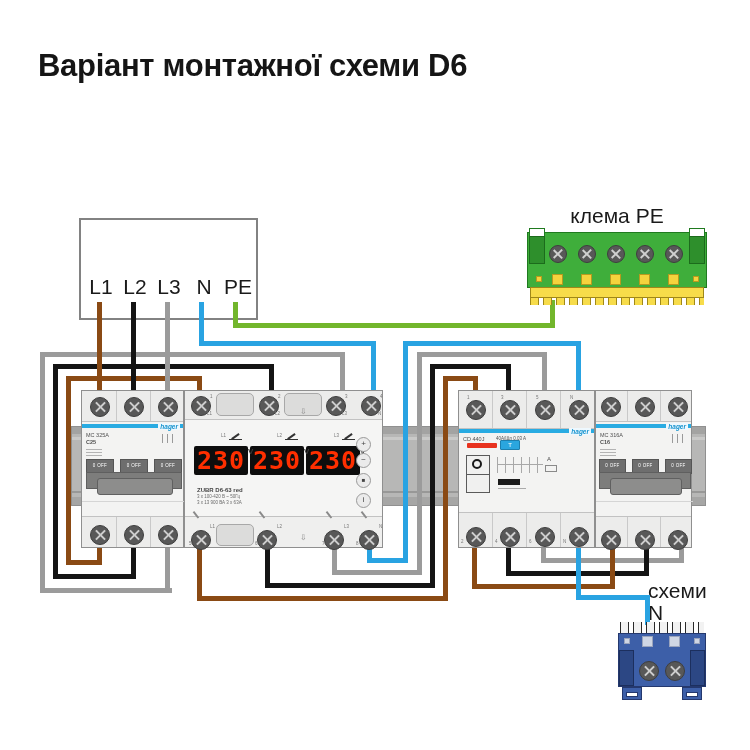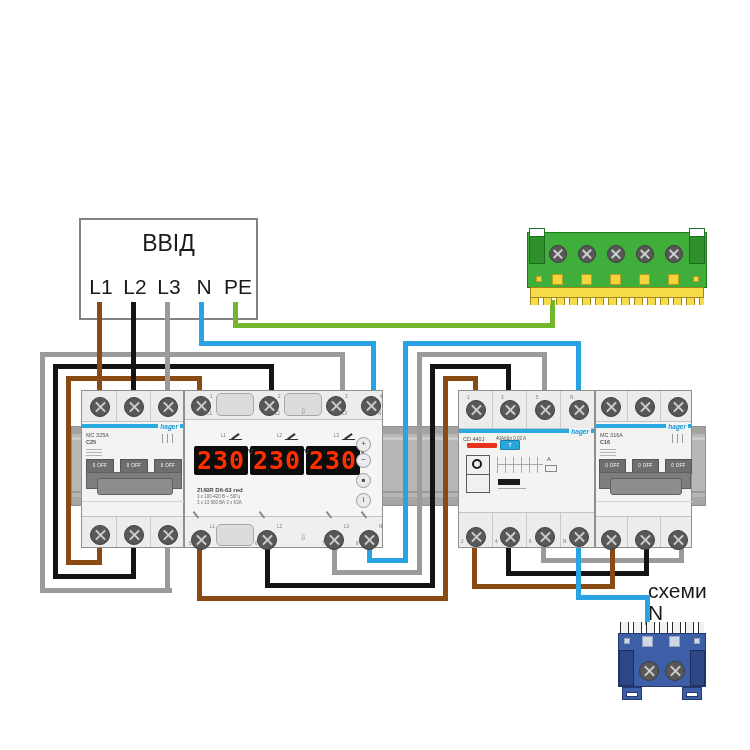--- a/index.html
+++ b/index.html
@@ -65,20 +65,21 @@
   #pe-label{left:527px;top:204px;width:180px;text-align:center;font-size:21px;color:#1a1a1a;}
   #nblock{left:618px;top:622px;width:88px;height:78px;z-index:4;}
   .nlab{font-size:21px;color:#1a1a1a;}
   .sq{position:absolute;box-sizing:border-box;}
 </style>
 </head>
 <body>
 
 <div id="canvas">
 
+  <div id="title" class="abs">Варіант монтажної схеми D6</div>
 
   <div id="rail" class="abs">
     <div class="e1"></div>
     <div class="e2"></div>
     <div class="e4"></div>
     <div class="e3"></div>
   </div>
 
   <div class="w wire c-gray" style="left:40px;top:352px;width:5px;height:241px"></div>
   <div class="w wire c-gray" style="left:40px;top:352px;width:305px;height:5px"></div>
@@ -134,28 +135,28 @@
   <div class="w wire c-black" style="left:131px;top:302px;width:5px;height:98px"></div>
   <div class="w wire c-gray" style="left:165px;top:302px;width:5px;height:98px"></div>
   <div class="w wire c-blue" style="left:199px;top:302px;width:5px;height:44px"></div>
   <div class="w wire c-blue" style="left:199px;top:341px;width:177px;height:5px"></div>
   <div class="w wire c-blue" style="left:371px;top:341px;width:5px;height:59px"></div>
   <div class="w wire c-green" style="left:233px;top:302px;width:5px;height:26px"></div>
   <div class="w wire c-green" style="left:233px;top:323px;width:322px;height:5px"></div>
   <div class="w wire c-green" style="left:550px;top:300px;width:5px;height:28px"></div>
 
   <div id="vvid" class="abs">
-    <div class="t">ВВІД</div>
     <span class="tl" style="left:20px">L1</span>
     <span class="tl" style="left:54px">L2</span>
     <span class="tl" style="left:88px">L3</span>
     <span class="tl" style="left:123px">N</span>
     <span class="tl" style="left:157px">PE</span>
   </div>
 
+  <div id="pe-label" class="abs">клема PE</div>
   <div id="peblock" class="abs">
     <div class="sq" style="left:0;top:4px;width:180px;height:56px;background:var(--pe-green);border:1px solid #1f7a1f"></div>
     <div class="sq" style="left:2px;top:0;width:16px;height:10px;background:#fff;border:1px solid #1f7a1f"></div>
     <div class="sq" style="left:162px;top:0;width:16px;height:10px;background:#fff;border:1px solid #1f7a1f"></div>
     <div class="sq" style="left:2px;top:8px;width:16px;height:28px;background:#2e8f2c;border:1px solid #1c6b1c"></div>
     <div class="sq" style="left:162px;top:8px;width:16px;height:28px;background:#2e8f2c;border:1px solid #1c6b1c"></div>
     <span class="screw" style="left:22px;top:17px;width:16px;height:16px"></span>
     <span class="screw" style="left:51px;top:17px;width:16px;height:16px"></span>
     <span class="screw" style="left:80px;top:17px;width:16px;height:16px"></span>
     <span class="screw" style="left:109px;top:17px;width:16px;height:16px"></span>

